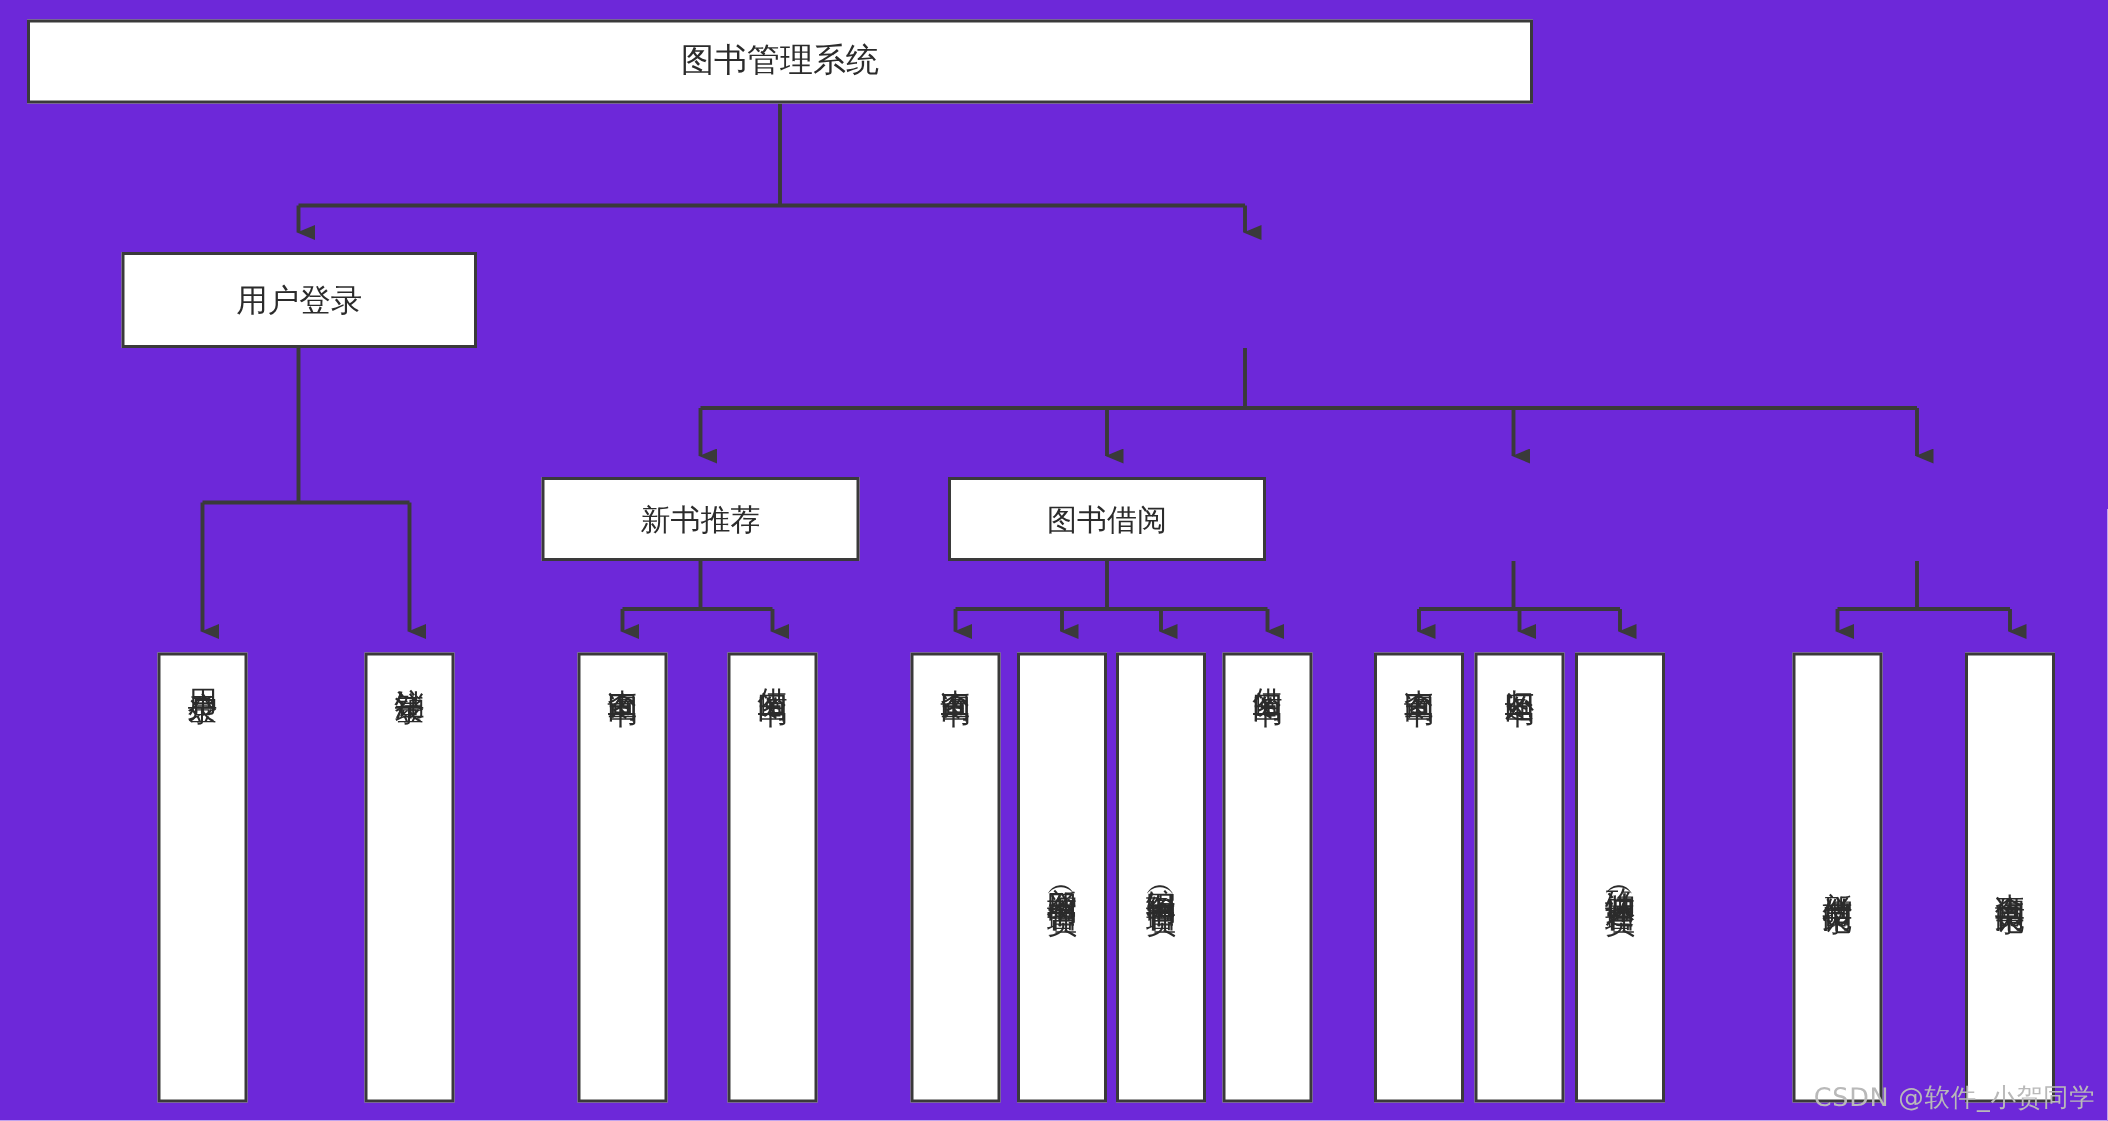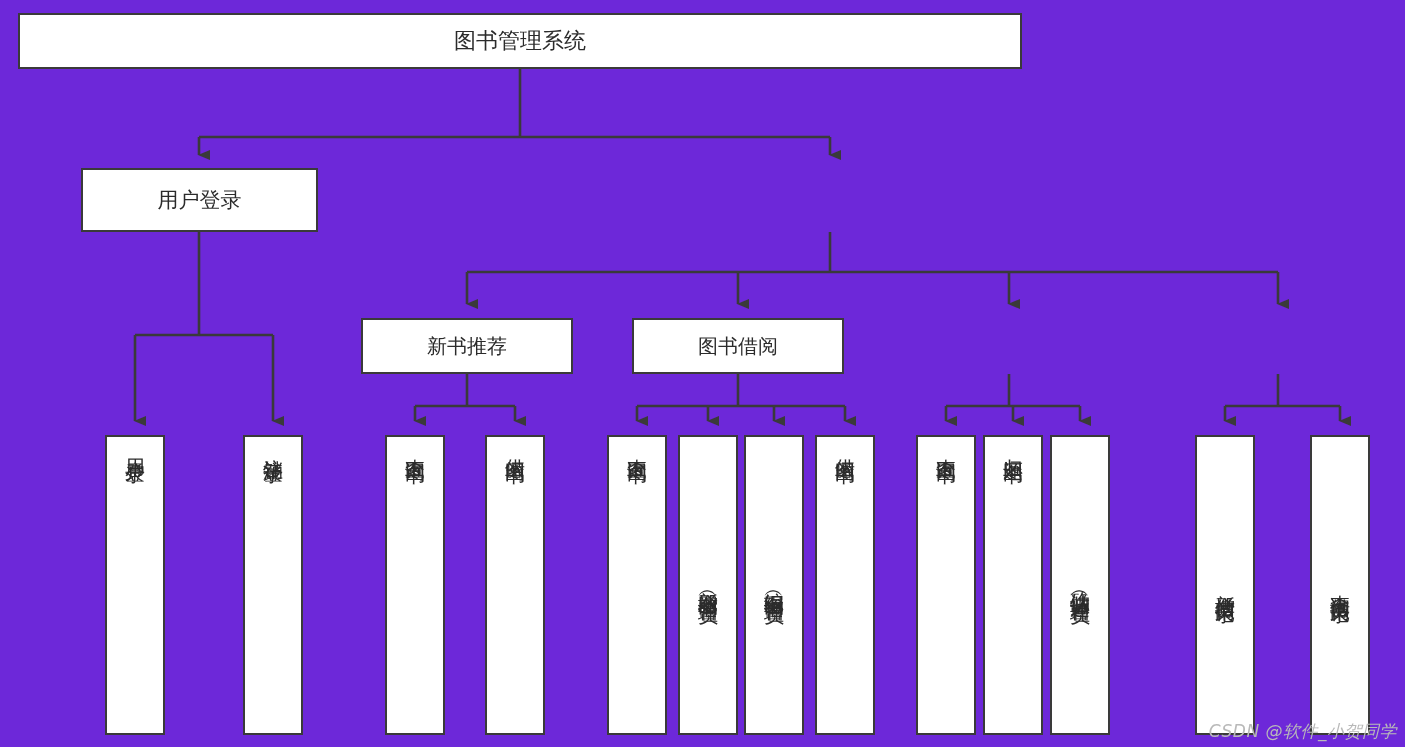--- a/index.html
+++ b/index.html
@@ -58,21 +58,20 @@
   }
   .hlabel { white-space: nowrap; }
   #watermark {
     position: absolute;
     right: 8px;
     bottom: 4px;
     font-size: 17px;
     color: #b9b9b9;
     white-space: nowrap;
     letter-spacing: 0.5px;
-    font-style: italic;
   }
 </style>
 </head>
 <body>
 
 <div id="diagram-root">
 
   <svg class="wires" viewBox="0 0 1405 747" preserveAspectRatio="none" aria-hidden="true">
     <defs>
       <marker id="arw" markerWidth="10" markerHeight="12" refX="5" refY="11" orient="auto" markerUnits="userSpaceOnUse">

